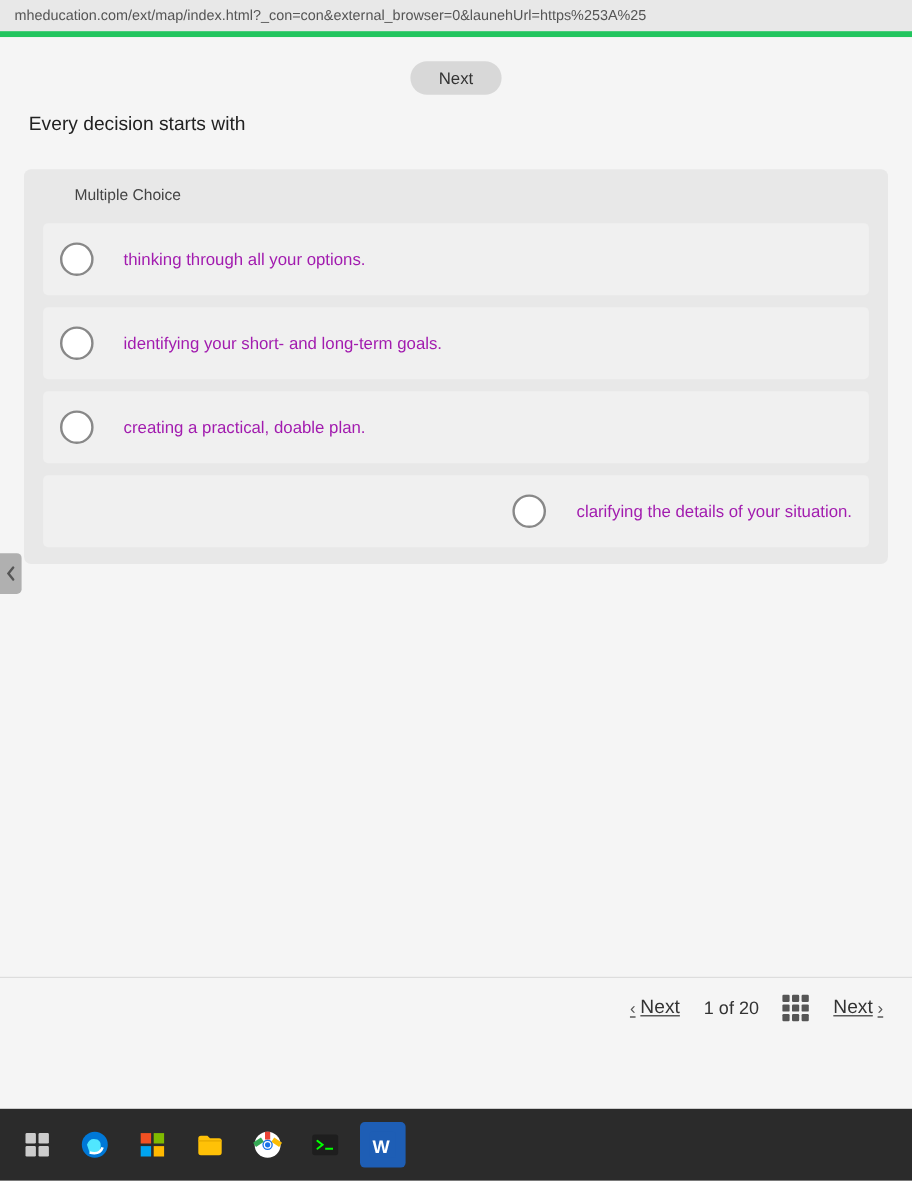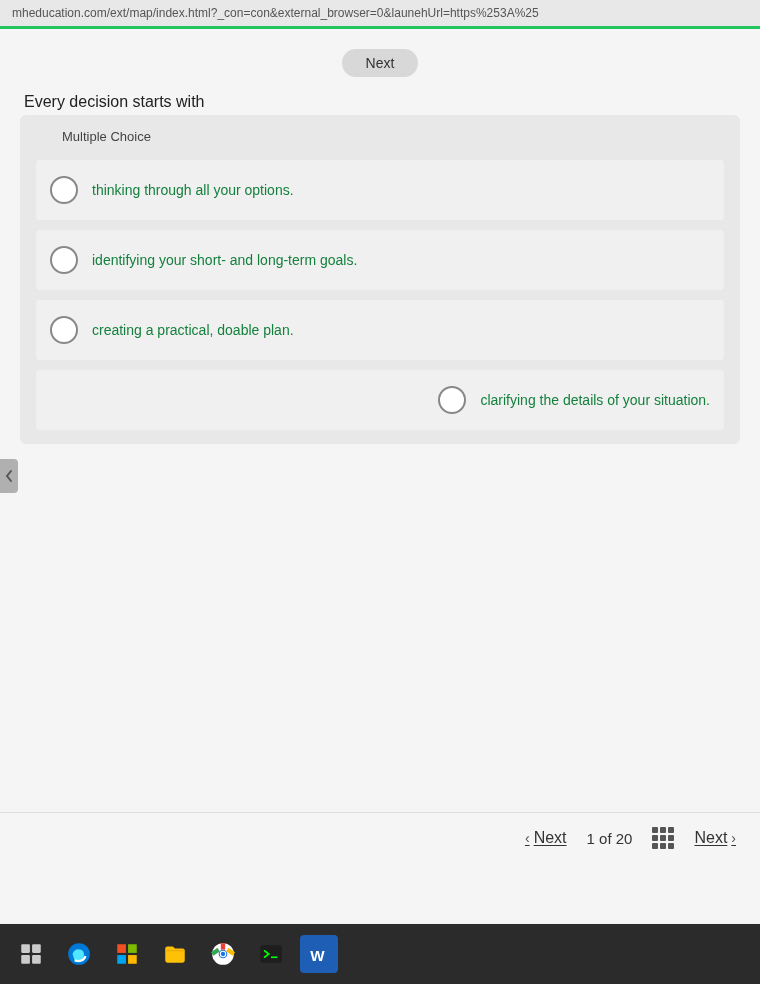--- a/index.html
+++ b/index.html
@@ -18,21 +18,21 @@
     }
 
     
     .url-bar {
       background: #e8e8e8;
       padding: 6px 12px;
       font-size: 12px;
       color: #555;
       white-space: nowrap;
       overflow: hidden;
-      border-bottom: 3px solid #22c55e;
+      border-bottom: 5px solid #22c55e;
     }
 
     
     .main-content {
       background: #f5f5f5;
       padding: 20px 20px 0 20px;
       height: calc(984px - 30px - 60px);
       position: relative;
     }
 
@@ -48,21 +48,21 @@
       border-radius: 20px;
       padding: 6px 24px;
       font-size: 14px;
       color: #333;
     }
 
     
     .question-text {
       font-size: 16px;
       color: #222;
-      margin-bottom: 4px;
+      margin-bottom: 28px;
       padding-left: 4px;
     }
 
     
     .question-card {
       background: #e8e8e8;
       border-radius: 6px;
       padding: 14px 16px;
       margin-bottom: 8px;
     }
@@ -98,21 +98,22 @@
       border: 2px solid #888;
       background: #fff;
       flex-shrink: 0;
       display: flex;
       align-items: center;
       justify-content: center;
     }
 
     .answer-text {
       font-size: 14px;
-      color: #15803d;
+      color: #a21caf;
+      margin-left: 11px;
     }
 
     
     .nav-bar {
       position: absolute;
       bottom: 60px;
       left: 0;
       right: 0;
       background: #f5f5f5;
       padding: 14px 24px;

